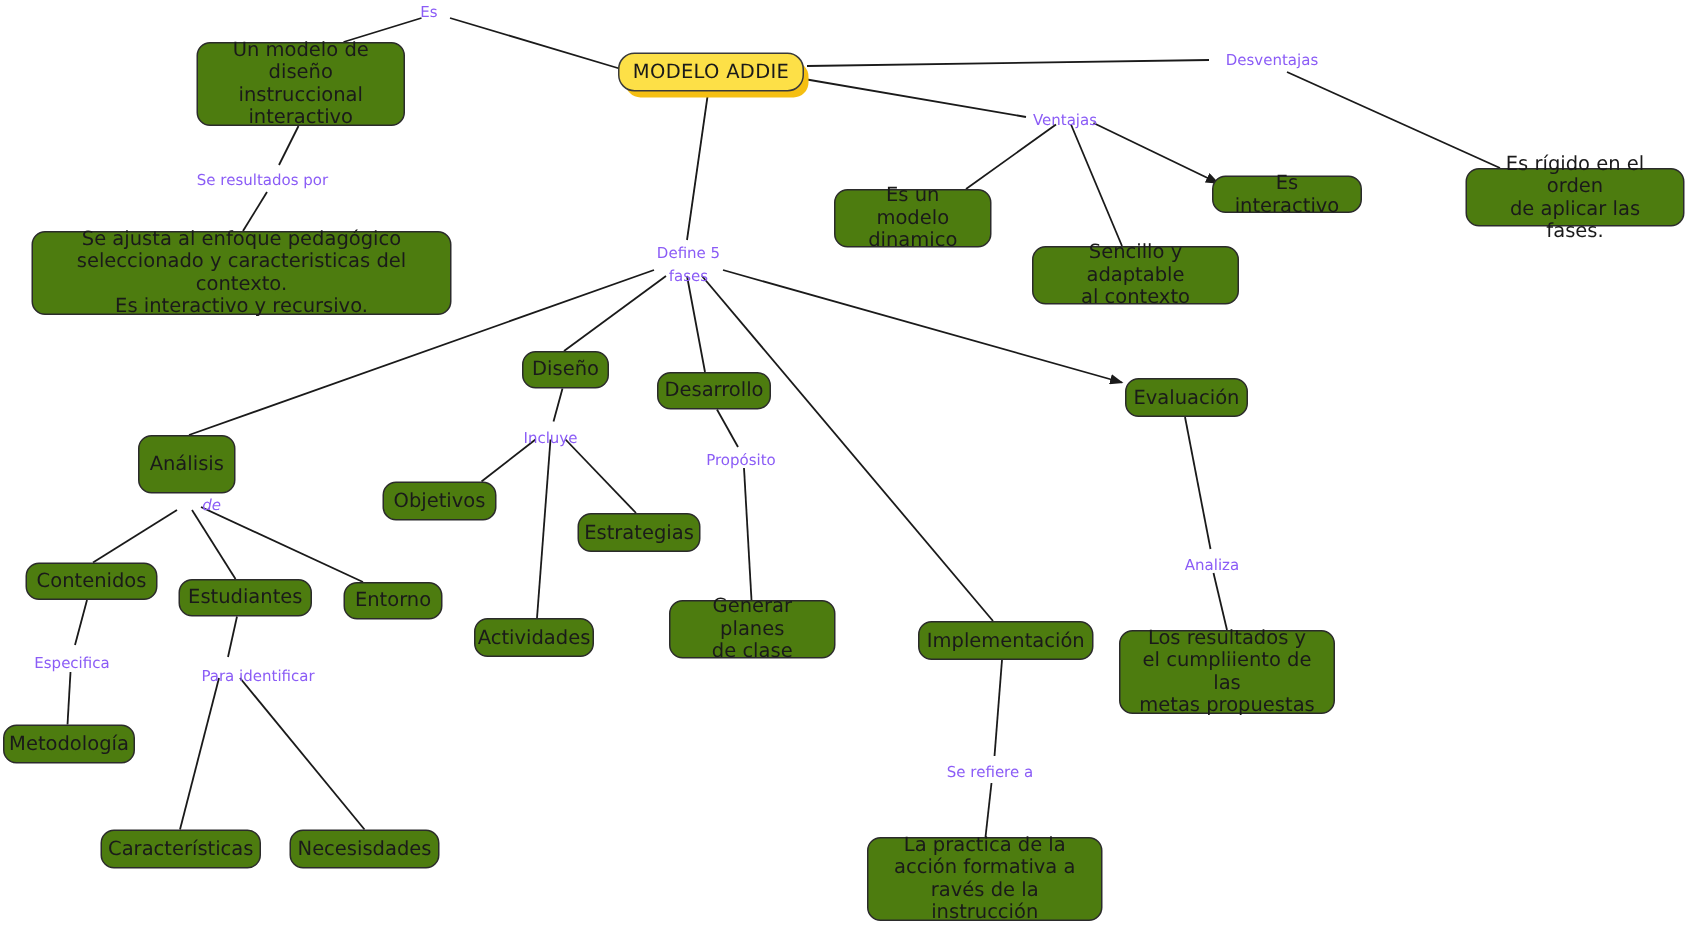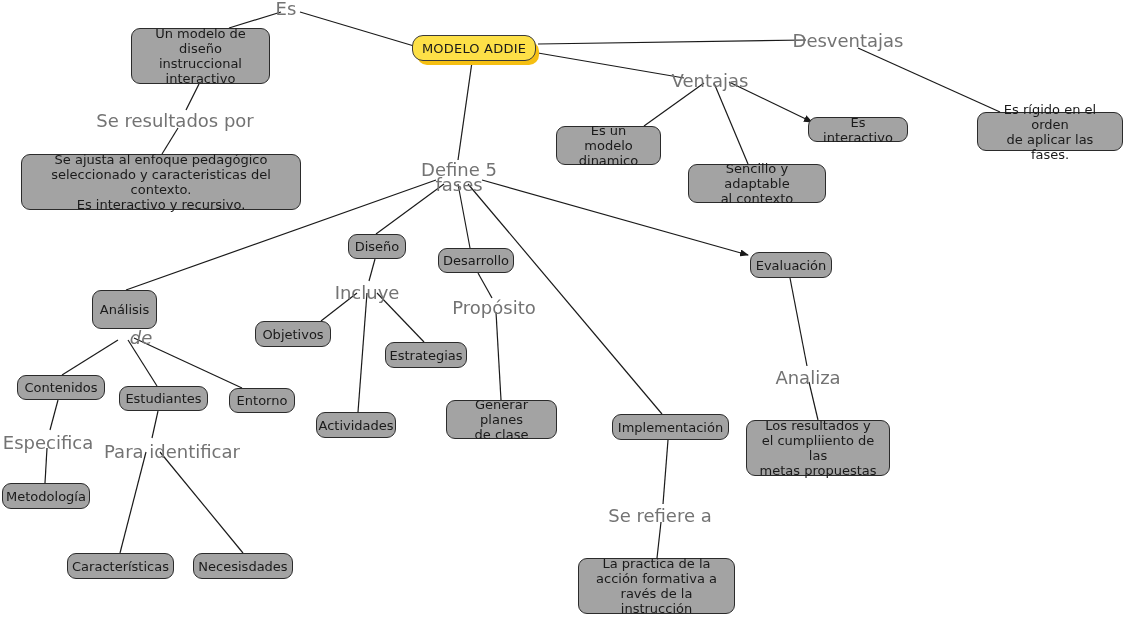--- a/index.html
+++ b/index.html
@@ -21,21 +21,21 @@
     position: absolute;
     left: 0;
     top: 0;
     width: 1125px;
     height: 618px;
     pointer-events: none;
   }
   .node {
     position: absolute;
     box-sizing: border-box;
-    background: #a3a3a3;
+    background: #4d7c0f;
     border: 1px solid #2b2b2b;
     border-radius: 9px;
     color: #1a1a1a;
     font-size: 13px;
     line-height: 15px;
     text-align: center;
     display: flex;
     align-items: center;
     justify-content: center;
     white-space: pre-line;
@@ -46,22 +46,22 @@
     background: #fde047;
     border: 1px solid #3a3a3a;
     border-radius: 11px;
     font-size: 13px;
     letter-spacing: 0.2px;
     z-index: 4;
     box-shadow: 4px 5px 0 -1px #f5bf12;
   }
   .link-label {
     position: absolute;
-    color: #737373;
-    font-size: 18px;
+    color: #8b5cf6;
+    font-size: 10px;
     line-height: 15px;
     text-align: center;
     white-space: pre-line;
     background: transparent;
     z-index: 5;
     transform: translateX(-50%);
   }
 </style>
 </head>
 <body>

